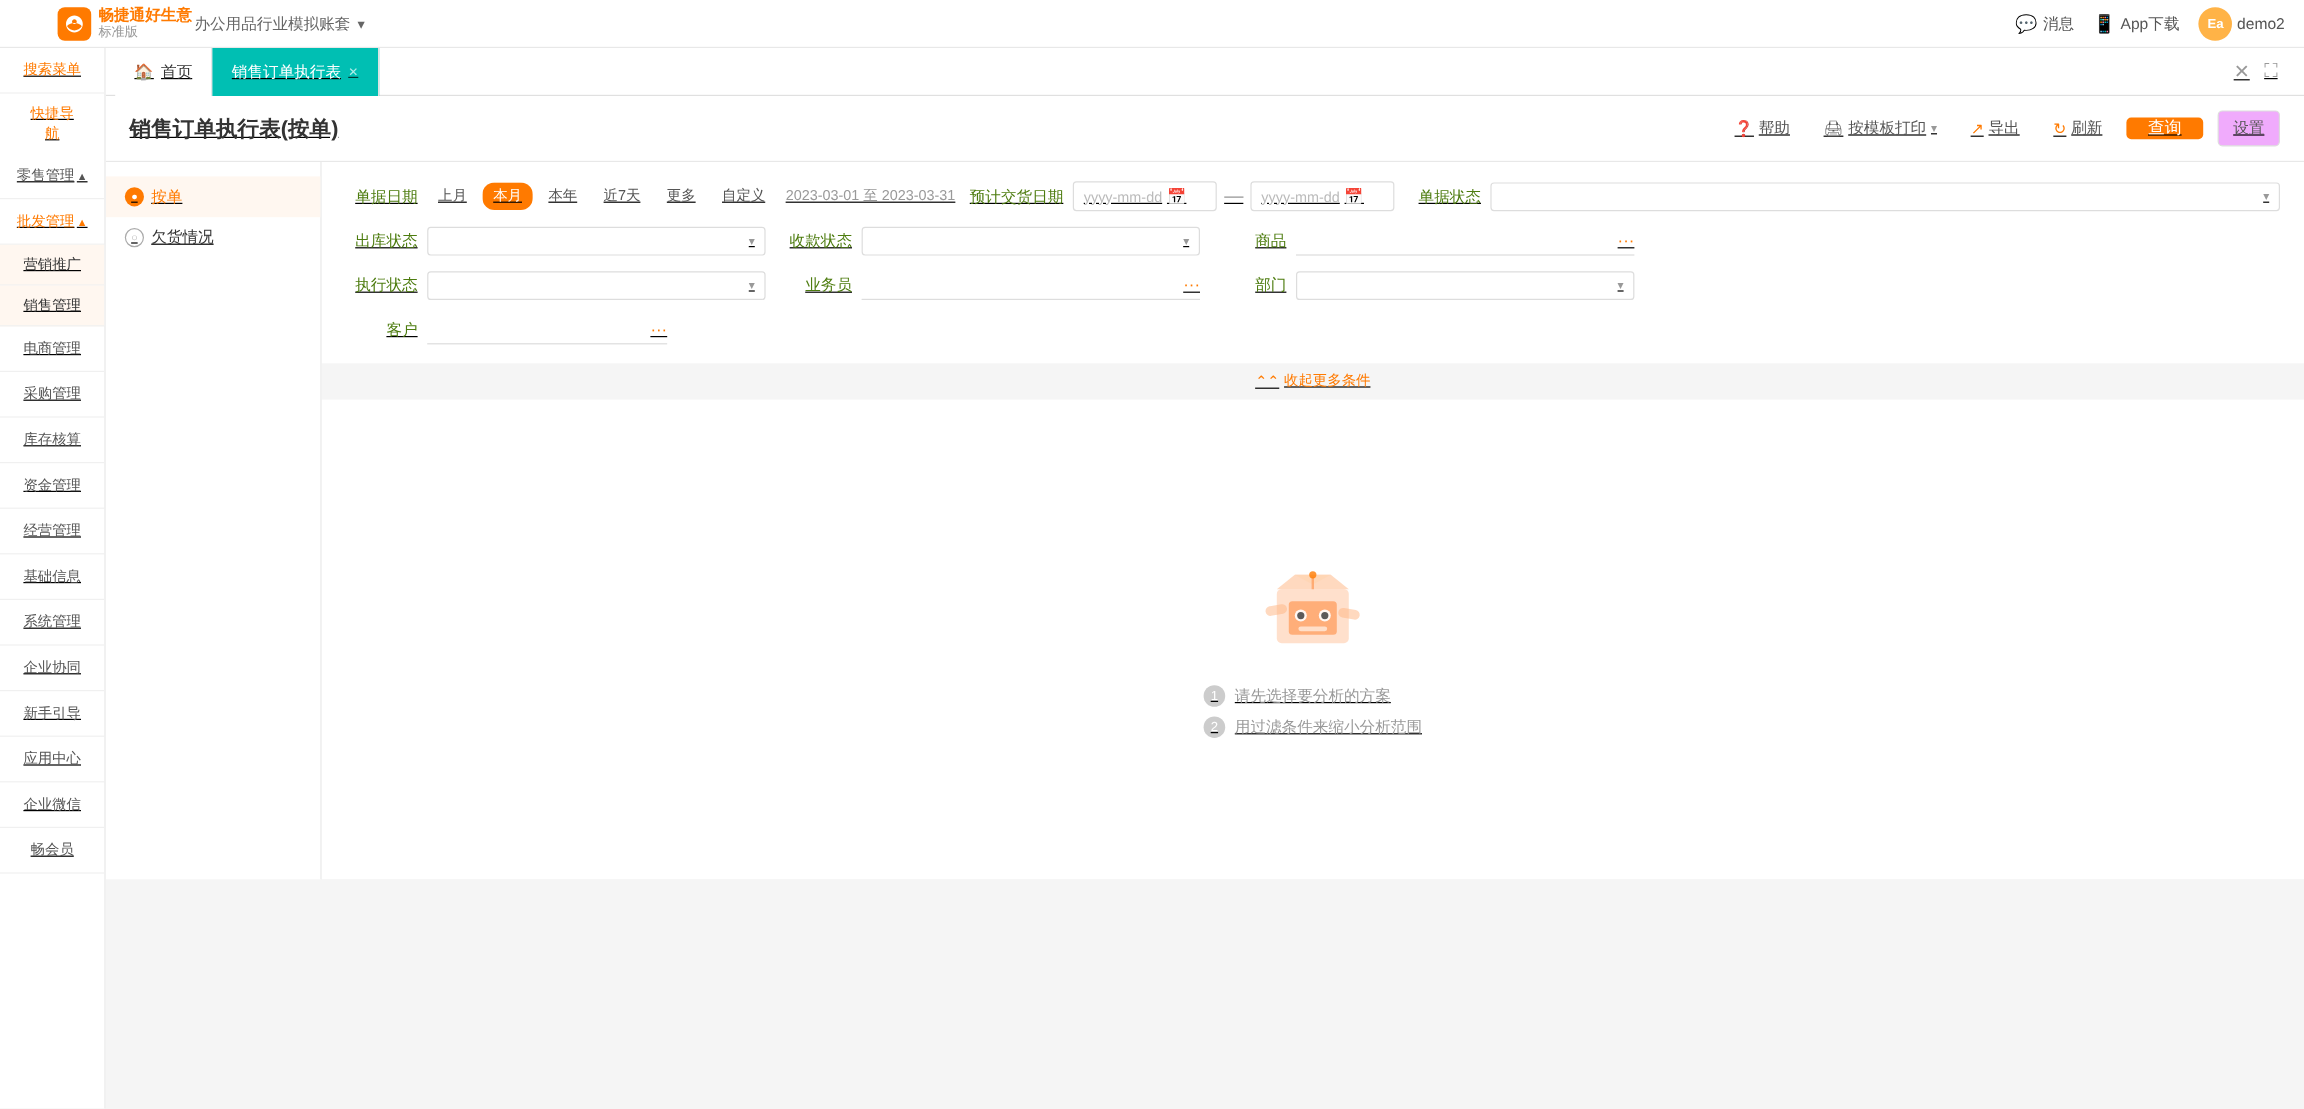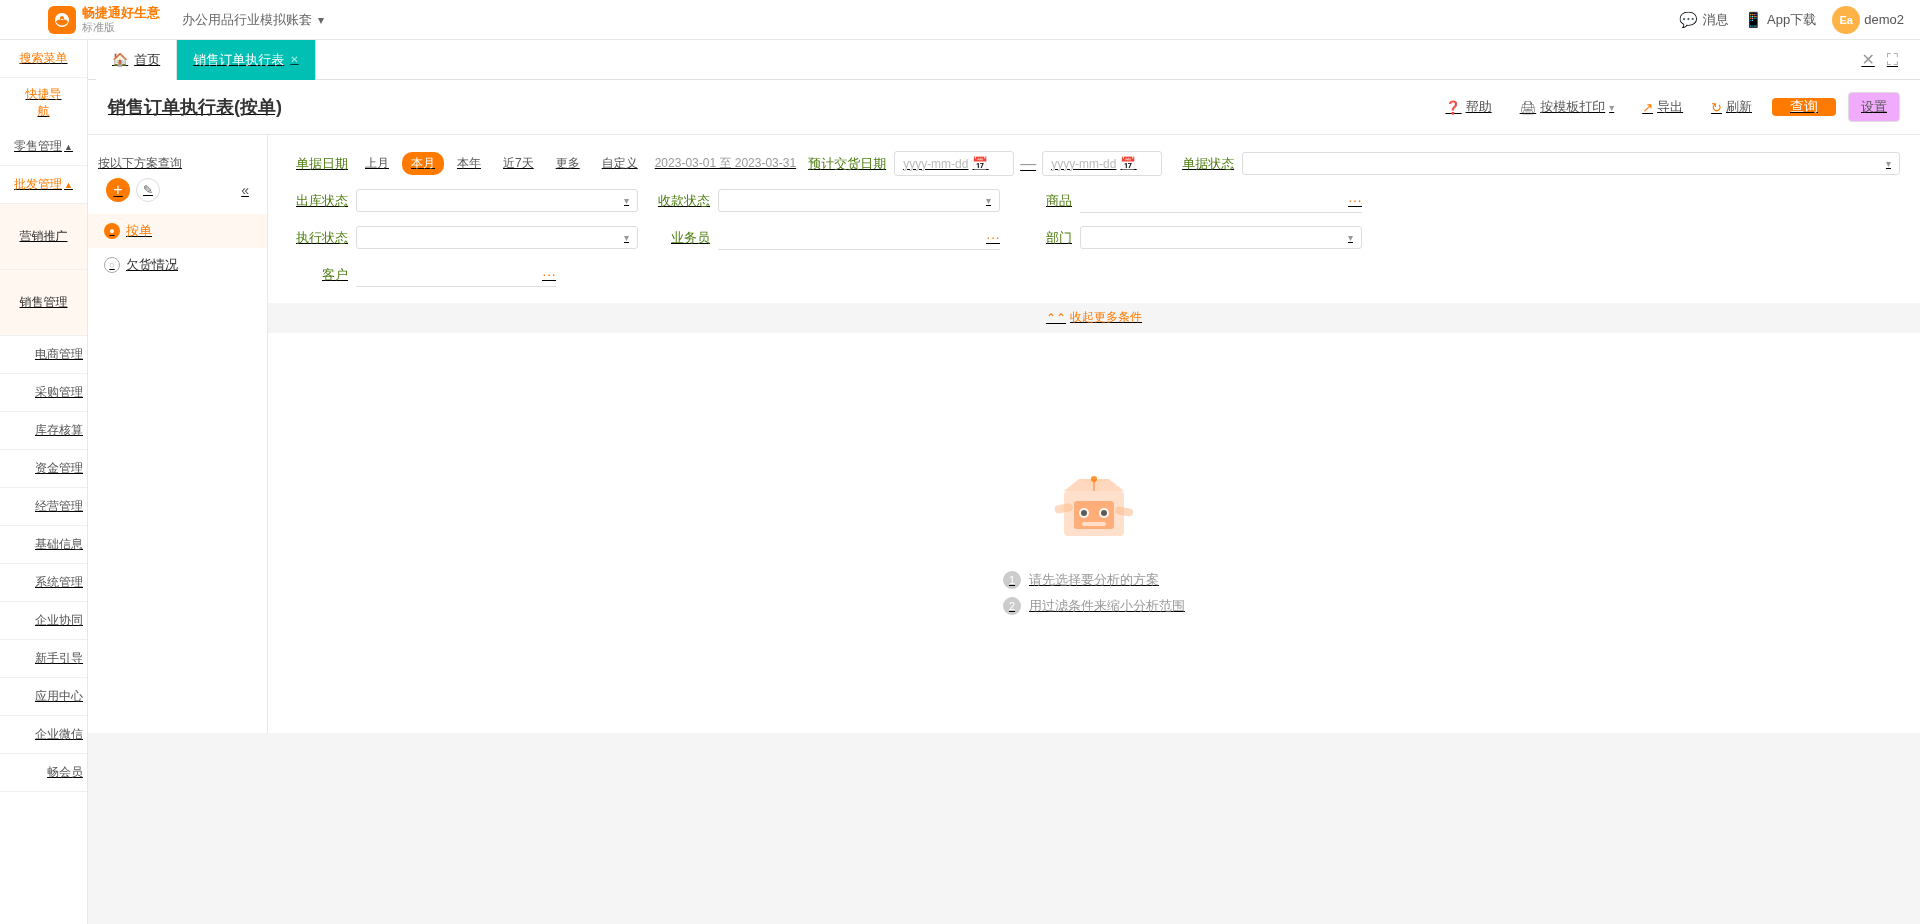--- a/index.html
+++ b/index.html
@@ -12,21 +12,21 @@
       display: flex;
       align-items: center;
       justify-content: space-between;
       padding: 0 16px;
       border-bottom: 1px solid #e8e8e8;
       flex-shrink: 0;
     }
     .top-header-left {
       display: flex;
       align-items: center;
-      gap: 22px;
+      gap: 2px;
       padding-left: 32px;
     }
     .logo-area {
       display: flex;
       align-items: center;
       gap: 6px;
     }
     .logo-icon {
       width: 28px;
       height: 28px;
@@ -95,21 +95,21 @@
       width: 88px;
       background: #fff;
       border-right: 1px solid #e8e8e8;
       display: flex;
       flex-direction: column;
       overflow-y: auto;
       flex-shrink: 0;
     }
     .sidebar-item {
       padding: 10px 4px;
-      text-align: right;
+      text-align: center;
       cursor: pointer;
       font-size: 12px;
       color: #555;
       border-bottom: 1px solid #f0f0f0;
       user-select: none;
     }
     .sidebar-item.has-arrow {
       display: flex;
       align-items: center;
       justify-content: center;
@@ -125,21 +125,21 @@
     }
     .sidebar-nav-title {
       padding: 8px 21px;
       text-align: center;
       font-size: 12px;
       color: #ff7a00;
       cursor: pointer;
     }
     .sidebar-expand-item {
       background: #fff7f0;
-      padding: 24px 4px;
+      padding: 8px 4px;
       text-align: center;
       font-size: 12px;
       color: #333;
       cursor: pointer;
       border-bottom: 1px solid #f0f0f0;
     }
 
     
     .content-area {
       flex: 1;
@@ -612,30 +612,20 @@
             <span>刷新</span>
           </div>
           <button class="header-btn-primary">查询</button>
           <button class="header-btn-settings">设置</button>
         </div>
       </div>
 
       <div class="split-layout">
 
         <div class="left-panel">
-          <div style="padding: 8px 10px 4px 10px;">
-            <div style="font-size:12px;color:#555;margin-bottom:6px;">按以下方案查询</div>
-            <div class="left-panel-toolbar">
-              <div class="left-panel-btn" style="font-size:16px;">+</div>
-              <div class="left-panel-btn left-panel-btn-outline">
-                <span style="font-size:12px;">✎</span>
-              </div>
-              <div class="left-panel-collapse">«</div>
-            </div>
-          </div>
           <div class="panel-item active">
             <div class="panel-item-icon">●</div>
             <span>按单</span>
           </div>
           <div class="panel-item">
             <div class="panel-item-icon panel-item-icon-outline">○</div>
             <span>欠货情况</span>
           </div>
         </div>
 

